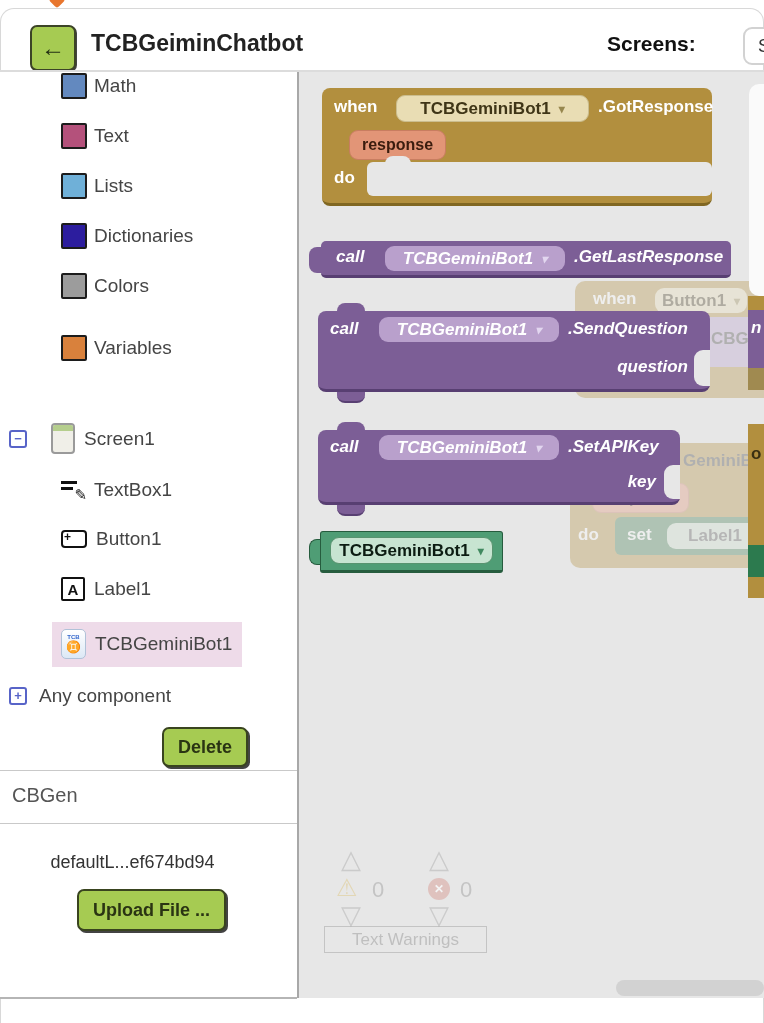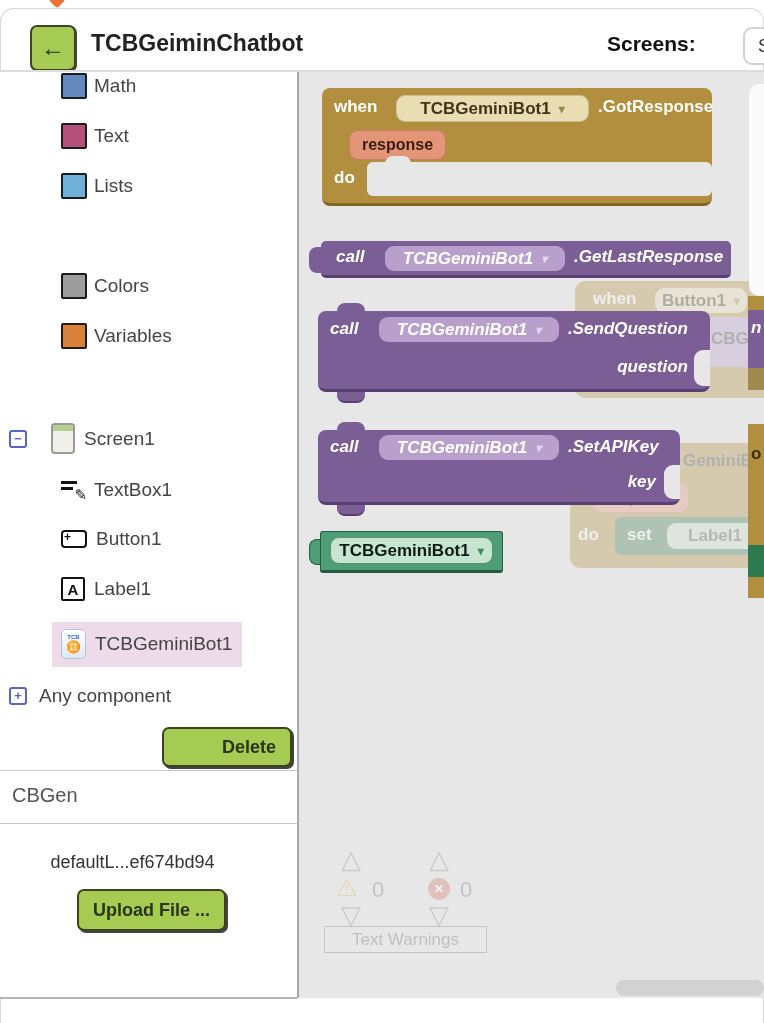--- a/index.html
+++ b/index.html
@@ -70,25 +70,29 @@
     <span class="pal-label">Math</span>
   </div>
   <div class="abs pal-row" style="top:123px;">
     <span class="pal-icon" style="background:#b4517b;"></span>
     <span class="pal-label">Text</span>
   </div>
   <div class="abs pal-row" style="top:173px;">
     <span class="pal-icon" style="background:#6fb0d8;"></span>
     <span class="pal-label">Lists</span>
   </div>
+  <div class="abs pal-row" style="top:223px;">
+    <span class="pal-icon" style="background:#2c1d9e;"></span>
+    <span class="pal-label">Dictionaries</span>
+  </div>
   <div class="abs pal-row" style="top:273px;">
     <span class="pal-icon" style="background:#9c9c9c;"></span>
     <span class="pal-label">Colors</span>
   </div>
-  <div class="abs pal-row" style="top:323px;justify-content:center;">
+  <div class="abs pal-row" style="top:335px;justify-content:center;">
     <span class="pal-icon" style="background:#d9813c;"></span>
     <span class="pal-label">Variables</span>
   </div>
 
   <div class="abs tree-row" style="left:9px;top:423px;">
     <span class="pm-box">−</span>
     <span style="width:20px;height:27px;background:#f0efe8;border:2px solid #9a9a9a;border-radius:4px;margin-left:15px;position:relative;display:inline-block;">
       <span style="position:absolute;left:0;top:0;right:0;height:6px;background:#b5ce8d;border-radius:2px 2px 0 0;"></span>
     </span>
     <span class="tree-label">Screen1</span>
@@ -122,21 +126,21 @@
       <span style="font-size:12px;color:#3366cc;line-height:13px;">♊</span>
     </span>
     <span class="tree-label">TCBGeminiBot1</span>
   </div>
 
   <div class="abs tree-row" style="left:9px;top:685px;">
     <span class="pm-box">+</span>
     <span class="tree-label" style="margin-left:3px;">Any component</span>
   </div>
 
-  <div class="abs green-btn" style="left:162px;top:727px;width:82px;height:36px;padding-left:44px;">Delete</div>
+  <div class="abs green-btn" style="left:162px;top:727px;width:82px;height:36px;">Delete</div>
 
   <div class="abs sb-divider" style="top:770px;"></div>
   <div class="abs media-label">CBGen</div>
   <div class="abs sb-divider" style="top:823px;"></div>
   <div class="abs file-name">defaultL...ef674bd94</div>
   <div class="abs green-btn" style="left:77px;top:889px;width:145px;height:38px;">Upload File ...</div>
   <div class="abs" style="left:0;top:997px;width:297px;height:2px;background:#b5b5b5;"></div>
 
   <div class="abs fadegrp gold" style="left:575px;top:281px;width:215px;height:117px;">
     <span class="blk-txt" style="position:absolute;left:18px;top:8px;">when</span>

